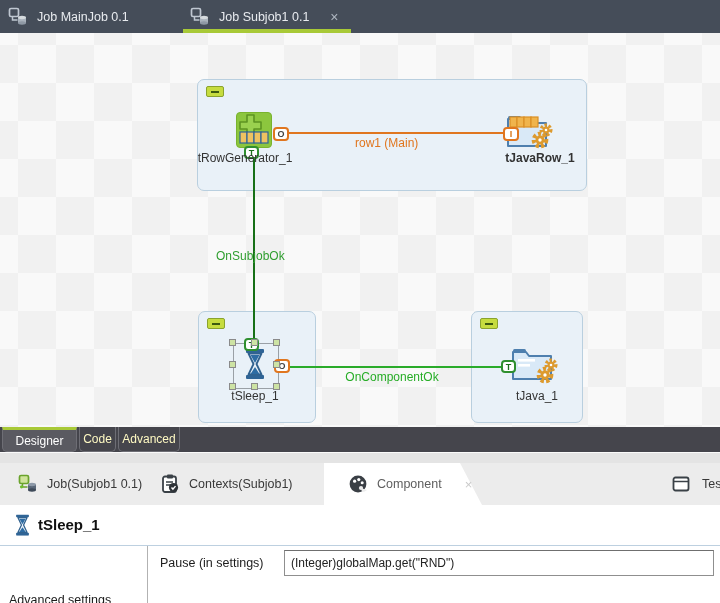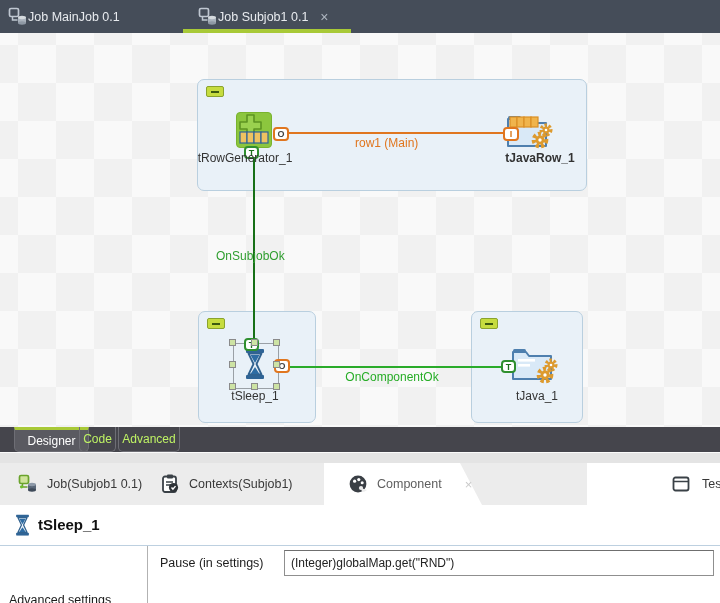--- a/index.html
+++ b/index.html
@@ -2,21 +2,21 @@
 <html><head>
 <meta charset="utf-8">
 <style>
   html,body{margin:0;padding:0;}
   body{width:720px;height:603px;position:relative;overflow:hidden;
        font-family:"Liberation Sans",sans-serif;background:#fff;-webkit-font-smoothing:antialiased;}
   .abs{position:absolute;}
 
   
   .topbar{left:0;top:0;width:720px;height:33px;background:#454d59;}
-  .top-tab{position:absolute;top:0;height:33px;display:flex;align-items:center;
+  .top-tab{position:absolute;top:0;height:33px;display:flex;align-items:center;gap:9px;
            color:#e8ebef;font-size:12.5px;}
   .top-tab .close{color:#aeb6c0;font-size:14px;margin-left:12px;cursor:default;}
   .top-underline{position:absolute;top:29px;height:4px;background:#a8c937;}
 
   
   .canvas{left:0;top:33px;width:720px;height:394px;
           background:repeating-conic-gradient(#f1f1f1 0% 25%, #f9f9f9 0% 50%) 18px 12px/76px 76px;}
   .subjob{position:absolute;background:#e9f1f8;border:1px solid #b9cfdf;border-radius:7px;}
   .collapse-btn{position:absolute;width:16px;height:9px;background:#c6dc3f;border:1px solid #8aa32e;
                 border-radius:2px;display:flex;align-items:center;justify-content:center;}
@@ -30,27 +30,27 @@
   .connector.t{border-color:#2f8f2f;color:#1d6f1d;width:15px;height:13px;}
   .connector.i{color:#d8720f;}
   .handle{position:absolute;z-index:7;width:7px;height:7px;background:#cde3a4;border:1px solid #8a8a8a;box-sizing:border-box;}
   .sel-rect{position:absolute;z-index:4;border:1px solid #9aa0a6;background:transparent;}
   .rowgen{position:absolute;z-index:4;width:34px;height:34px;background:#8cc63e;border:1px solid #79b32e;border-radius:4px;}
   .icon-wrap{position:absolute;z-index:4;}
 
   
   .designerbar{left:0;top:427px;width:720px;height:25px;background:#45454c;}
   .dtab{position:absolute;top:0;height:25px;display:flex;align-items:center;justify-content:center;
-        color:#bef264;font-size:12px;box-sizing:border-box;border:1px solid #6e6e75;border-top:none;
+        color:#fef9c3;font-size:12px;box-sizing:border-box;border:1px solid #6e6e75;border-top:none;
         border-radius:0 0 5px 5px;}
-  .dtab.active{background:#5a5a61;border-top:3px solid #a8c937;color:#fff;border-radius:0 0 5px 5px;margin-left:12px;}
+  .dtab.active{background:#5a5a61;border-top:3px solid #a8c937;color:#fff;border-radius:0 0 5px 5px;}
   .splitter{left:0;top:452px;width:720px;height:11px;background:#e4e4e4;border-top:1px solid #fafafa;box-sizing:border-box;}
 
   
-  .viewbar{left:0;top:463px;width:587px;height:42px;background:#ececec;}
+  .viewbar{left:0;top:463px;width:720px;height:42px;background:#ececec;}
   .vtab{position:absolute;top:0;height:42px;display:flex;align-items:center;gap:9px;
         color:#383838;font-size:12.5px;}
   .vtab-active-bg{position:absolute;left:324px;top:0;width:158px;height:42px;background:#fff;
         clip-path:polygon(0 0,136px 0,158px 42px,0 42px);}
   .vtab .close{color:#c9c9c9;font-size:13px;}
 
   
   .panel{left:0;top:505px;width:720px;height:98px;background:#fff;}
   .panel-title{position:absolute;left:38px;top:11px;font-size:15px;font-weight:bold;color:#111;}
   .panel-divider{position:absolute;left:0;top:40px;width:720px;height:1px;background:#bdd0e0;}
@@ -125,21 +125,21 @@
   </defs>
 </svg>
 
 <div class="abs topbar">
   <div class="top-tab" style="left:8px;">
     <svg width="20" height="20">
         <use href="#sym-job-gray"></use>
       </svg>
     <span>Job MainJob 0.1</span>
   </div>
-  <div class="top-tab" style="left:198px;">
+  <div class="top-tab" style="left:190px;">
     <svg width="20" height="20">
         <use href="#sym-job-gray"></use>
       </svg>
     <span>Job Subjob1 0.1</span>
     <span class="close">×</span>
   </div>
   <div class="top-underline" style="left:183px;width:168px;"></div>
 </div>
 
 <div class="abs canvas">

